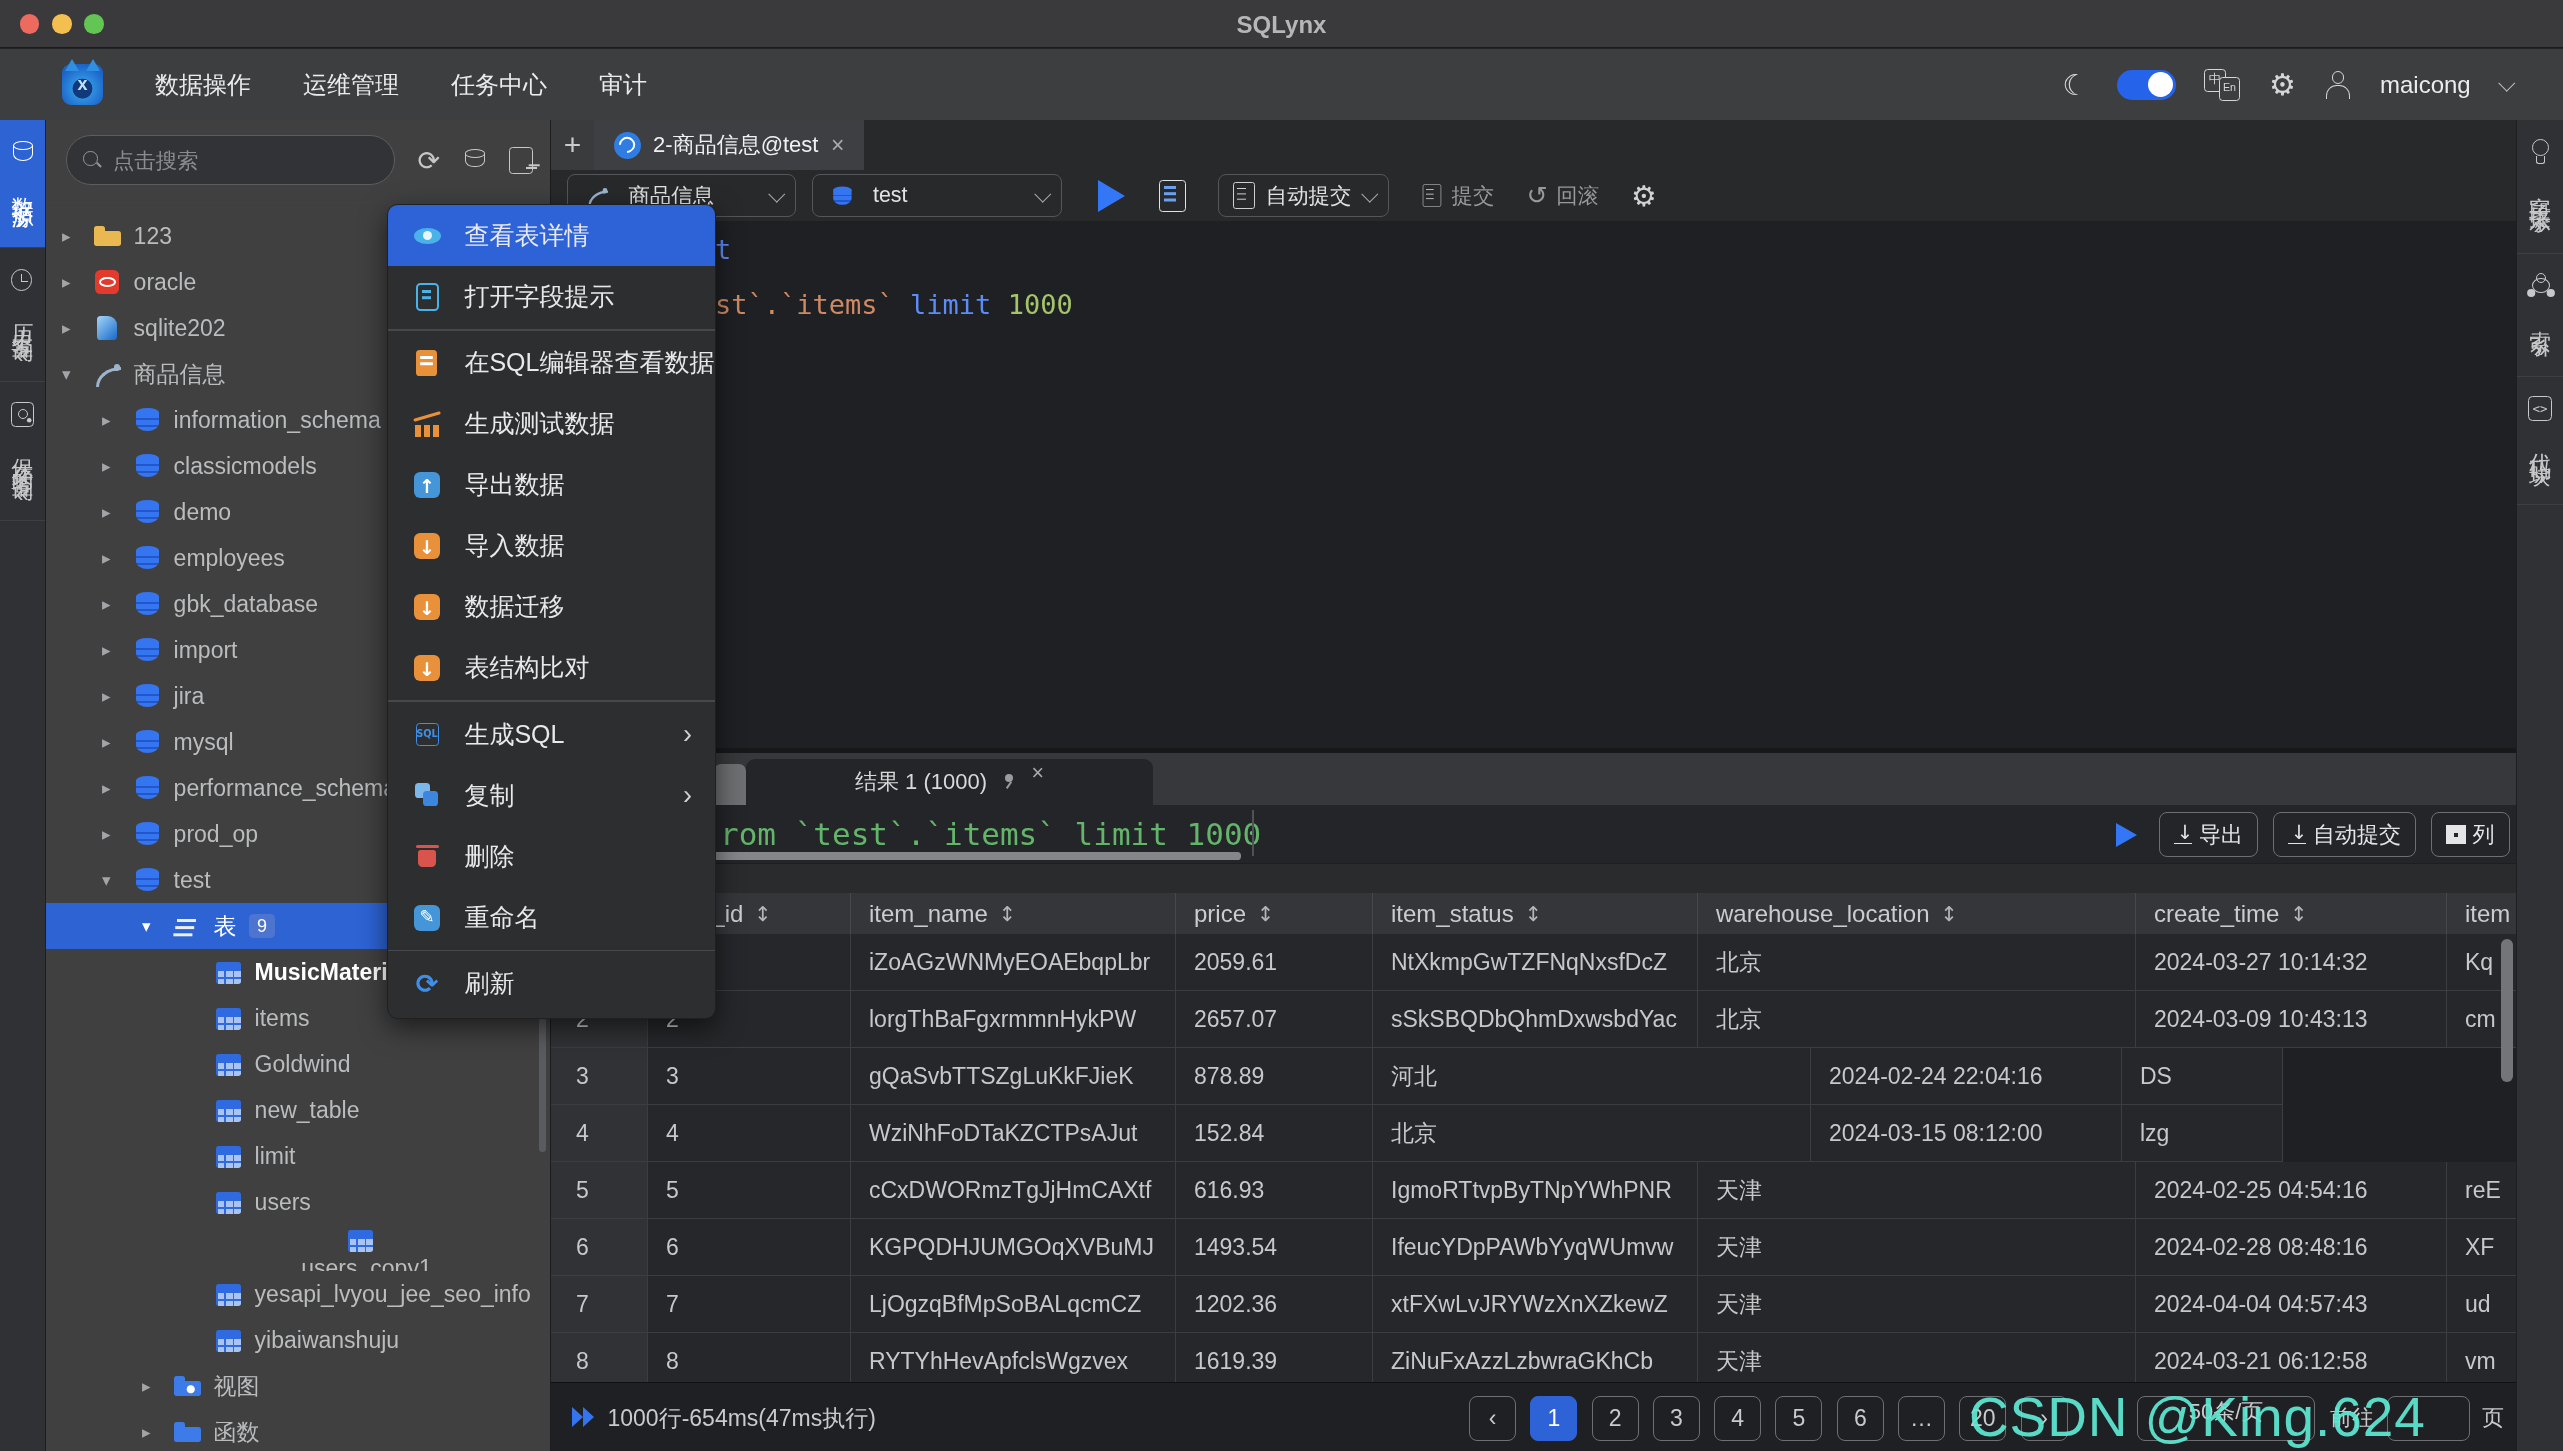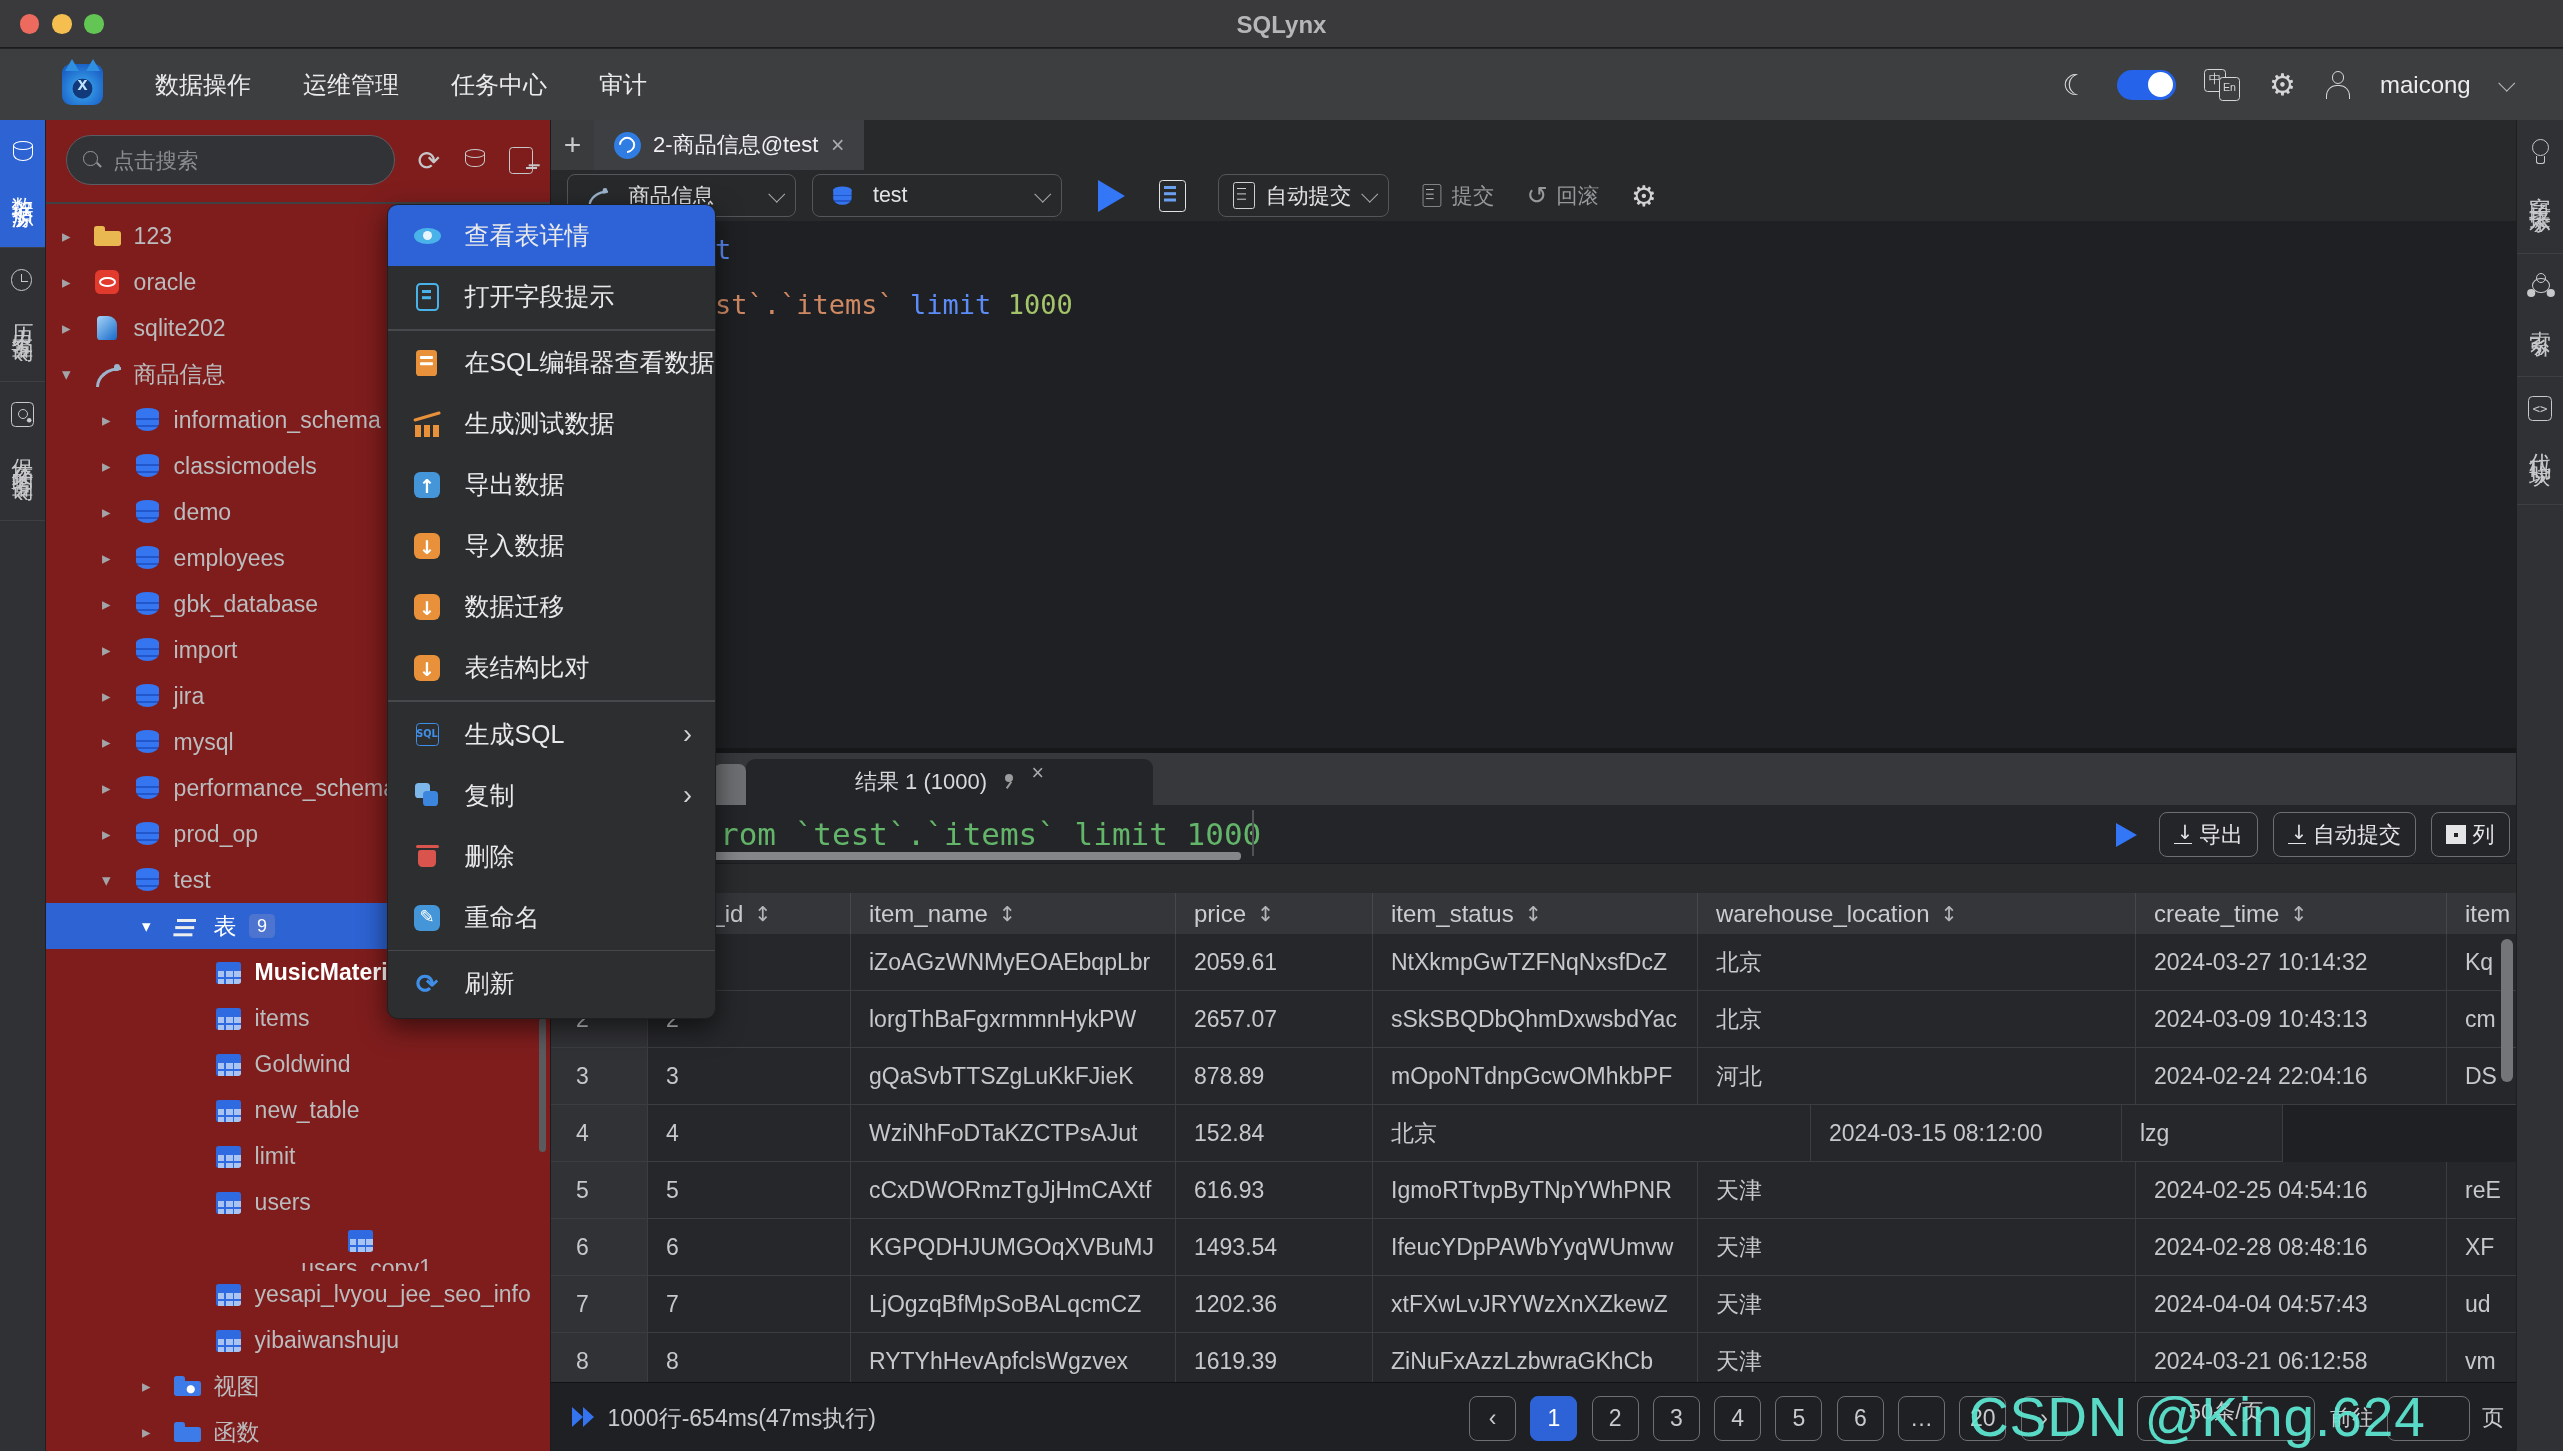--- a/index.html
+++ b/index.html
@@ -49,21 +49,21 @@
   .ri-history::after{content:"";position:absolute;left:12.5px;top:8px;width:6.2px;height:7.1px;border-left:1.8px solid #c7c8ca;border-bottom:1.8px solid #c7c8ca}
   .ri-saved-query::before{content:"";position:absolute;left:2.7px;top:1.8px;width:21.4px;height:23px;border:1.8px solid #c7c8ca;border-radius:4.5px}
   .ri-saved-query::after{content:"";position:absolute;left:9.8px;top:9px;width:8px;height:8px;border:1.8px solid #c7c8ca;border-radius:50%;box-shadow:6.2px 6.2px 0 -2.7px #c7c8ca}
   .ri-field-tips::before{content:"";position:absolute;left:6.2px;top:0.9px;width:15px;height:15px;border:1.8px solid #c7c8ca;border-radius:50%}
   .ri-field-tips::after{content:"";position:absolute;left:10.7px;top:18px;width:7.1px;height:7.1px;border:1.8px solid #c7c8ca;border-top:none;border-radius:0 0 2.7px 2.7px}
   .ri-index::before{content:"";position:absolute;left:10.7px;top:0.9px;width:8px;height:8px;border:1.8px solid #c7c8ca;border-radius:50%;box-shadow:-9.8px 15px 0 -0.9px #c7c8ca,9.8px 15px 0 -0.9px #c7c8ca}
   .ri-index::after{content:"";position:absolute;left:6.2px;top:6.2px;width:16px;height:13.4px;border:1.8px solid #c7c8ca;border-radius:50%}
   .ri-code-block::before{content:"";position:absolute;left:2.7px;top:1.8px;width:21.4px;height:23px;border:1.8px solid #c7c8ca;border-radius:4.5px}
   .ri-code-block::after{content:"<>";position:absolute;inset:0;text-align:center;line-height:28.6px;font-size:12.5px;color:#c7c8ca;font-family:"DejaVu Sans Mono",monospace}
   
-  .explorer{position:absolute;left:46px;top:120px;width:504px;bottom:0;background:#7f1d1d;border-right:1.8px solid #1b1c1e;overflow:hidden}
+  .explorer{position:absolute;left:46px;top:120px;width:504px;bottom:0;background:#404040;border-right:1.8px solid #1b1c1e;overflow:hidden}
   .exp-toolbar{position:absolute;left:0;top:12.5px;width:100%;height:55px;display:flex;align-items:center}
   .searchbox{margin-left:19.6px;width:295px;height:48px;border:1.8px solid #5c5d60;border-radius:25px;display:flex;align-items:center;gap:10.7px;padding:0 16px;background:#323336}
   .search-ico{width:19.6px;height:19.6px;position:relative;flex:none}
   .search-ico::before{content:"";position:absolute;left:0.9px;top:0.9px;width:12.5px;height:12.5px;border:1.8px solid #96979a;border-radius:50%}
   .search-ico::after{content:"";position:absolute;left:13.4px;top:13.4px;width:6.2px;height:1.8px;background:#96979a;transform:rotate(45deg)}
   .search-ph{font-size:21.4px;color:#8b8c8f}
   .exp-icons{display:flex;gap:23px;margin-left:23px;align-items:center}
   .xi{color:#c6c7c9;font-size:27px;font-family:"DejaVu Sans",sans-serif}
   .xi-db{width:23px;height:23px;position:relative}
   .xi-db::before{content:"";position:absolute;left:1.8px;top:0.9px;width:18px;height:6.2px;border:1.8px solid #c6c7c9;border-radius:50%}
@@ -531,21 +531,20 @@
           <div class="td" style="width: 325px;">sSkSBQDbQhmDxwsbdYac</div>
           <div class="td" style="width: 438px;">北京</div>
           <div class="td" style="width: 311px;">2024-03-09 10:43:13</div>
           <div class="td" style="width: 161px;">cm</div>
         </div>
         <div class="tr">
           <div class="td rownum" style="width: 97px;">3</div>
           <div class="td" style="width: 203px;">3</div>
           <div class="td" style="width: 325px;">gQaSvbTTSZgLuKkFJieK</div>
           <div class="td" style="width: 197px;">878.89</div>
-          <div class="td" style="width: 325px;">mOpoNTdnpGcwOMhkbPF</div>
           <div class="td" style="width: 438px;">河北</div>
           <div class="td" style="width: 311px;">2024-02-24 22:04:16</div>
           <div class="td" style="width: 161px;">DS</div>
         </div>
         <div class="tr">
           <div class="td rownum" style="width: 97px;">4</div>
           <div class="td" style="width: 203px;">4</div>
           <div class="td" style="width: 325px;">WziNhFoDTaKZCTPsAJut</div>
           <div class="td" style="width: 197px;">152.84</div>
           <div class="td" style="width: 438px;">北京</div>

